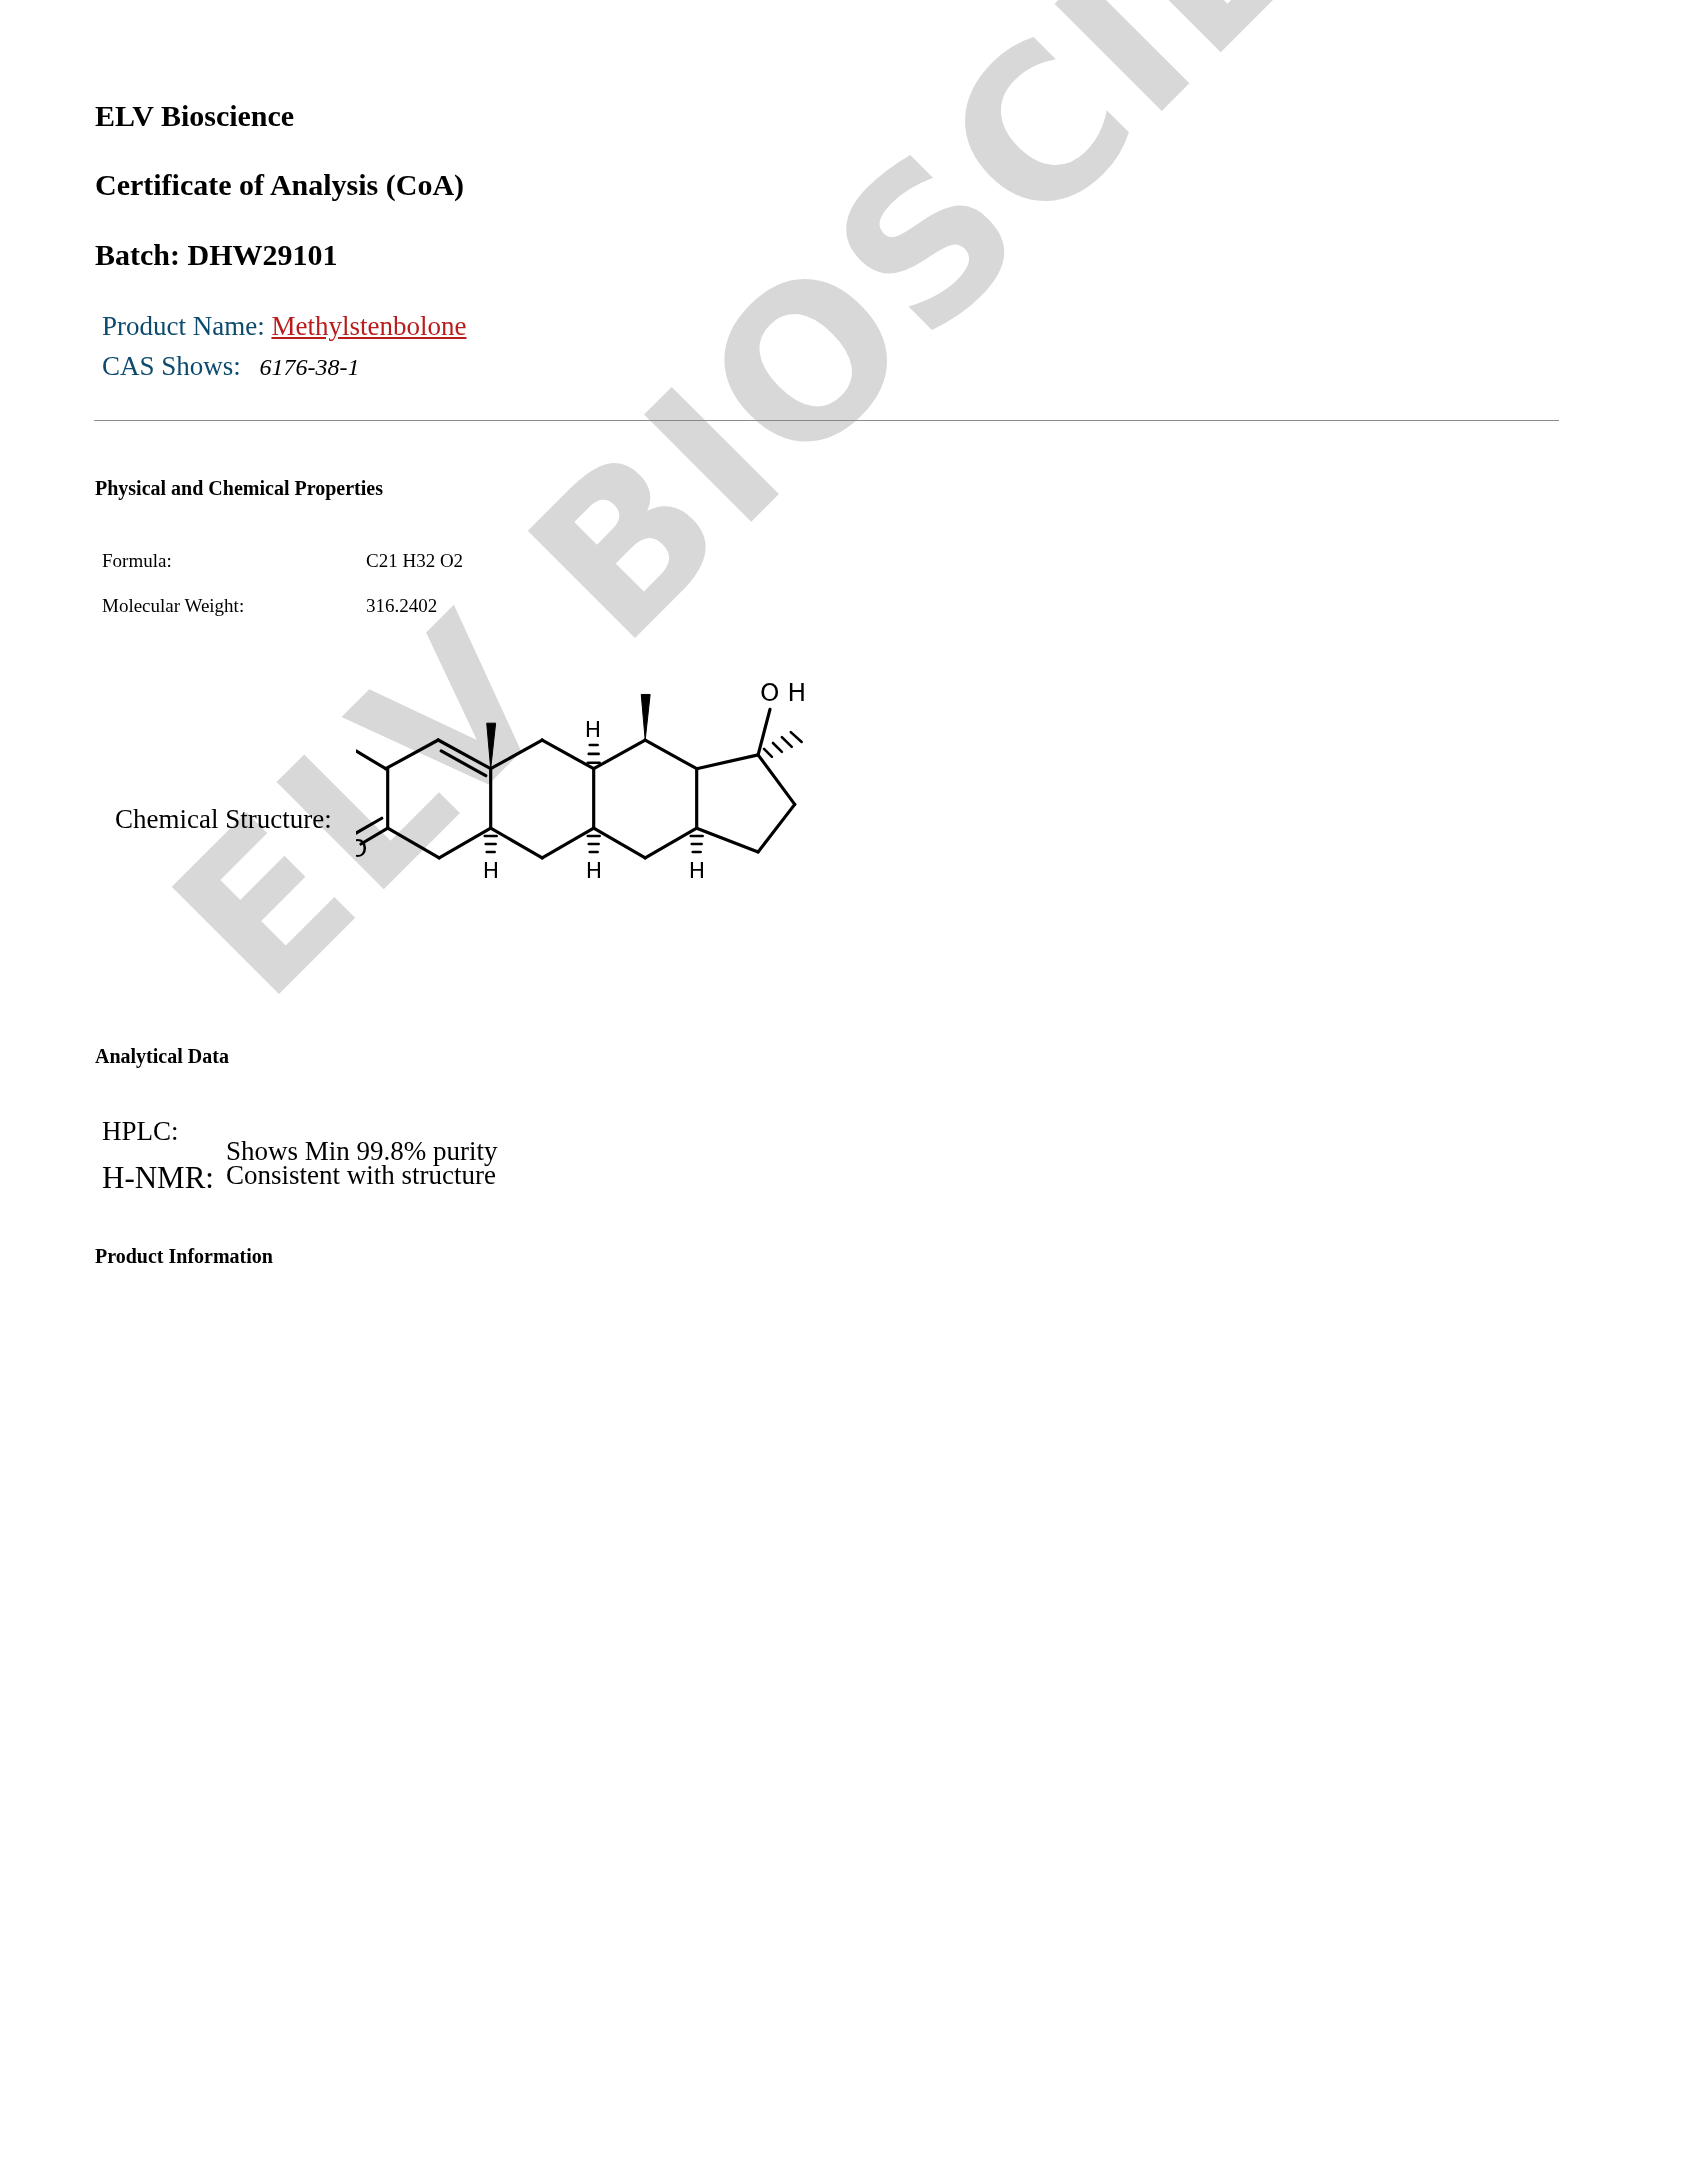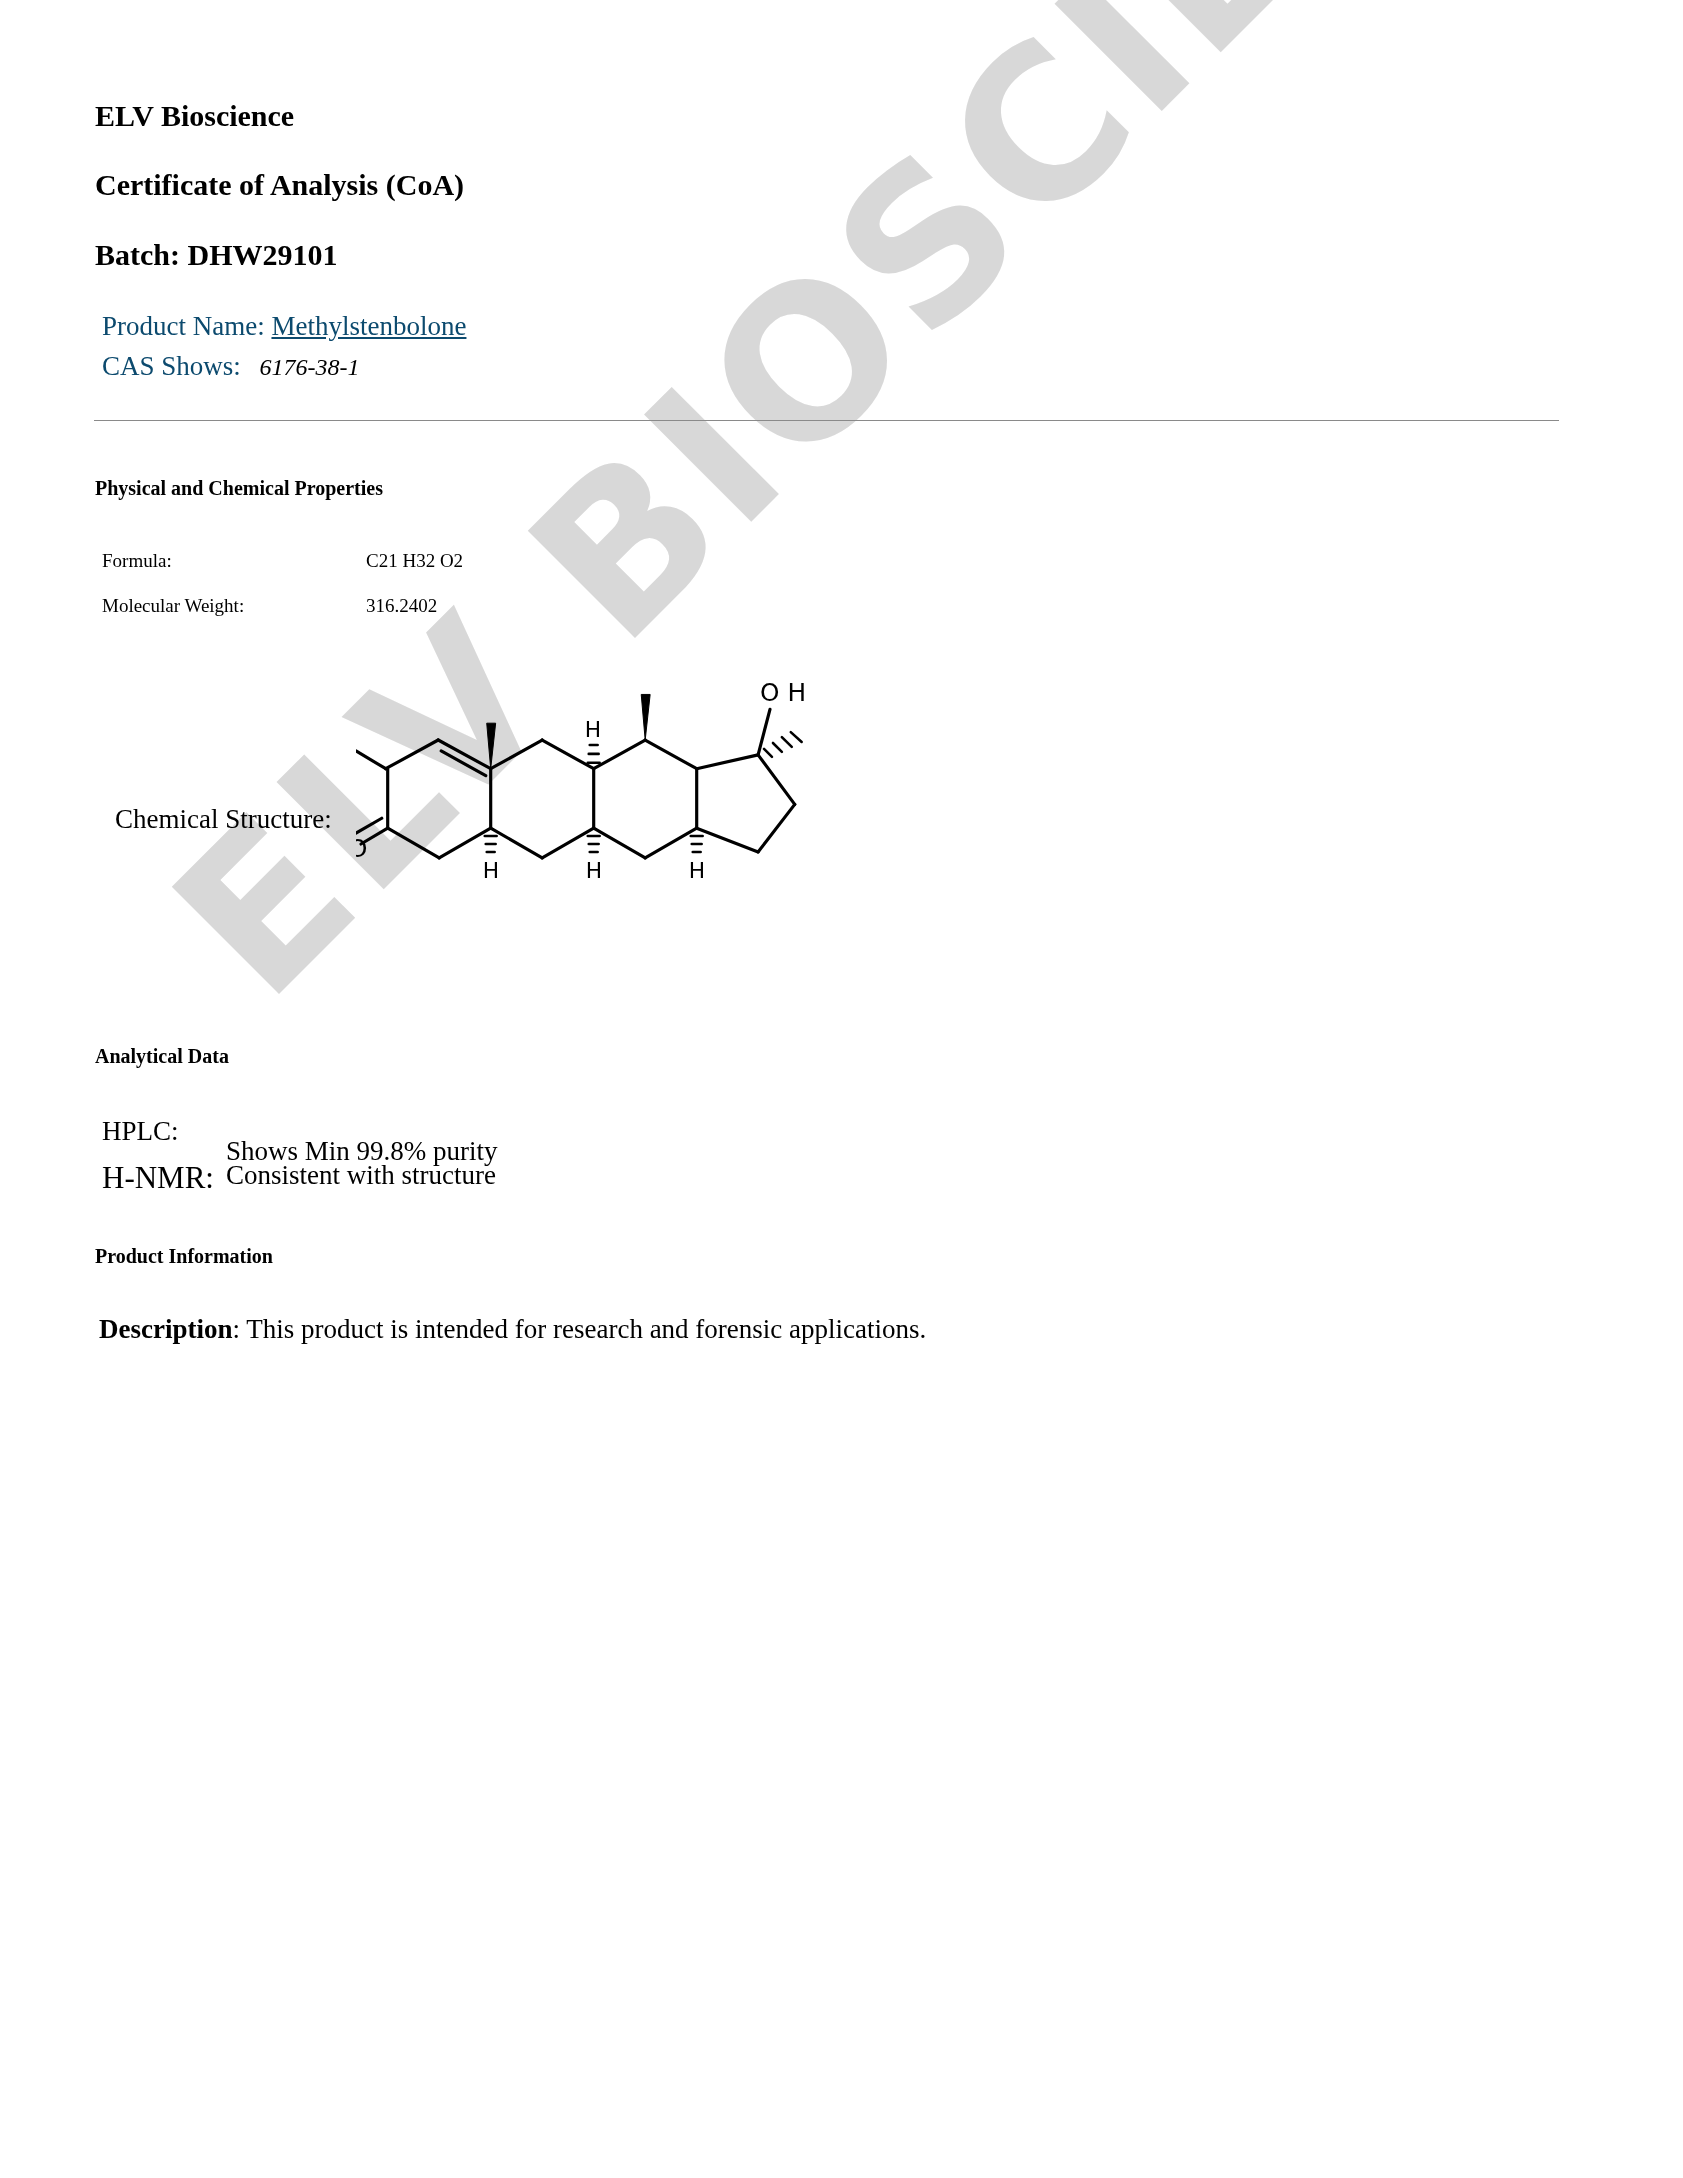--- a/index.html
+++ b/index.html
@@ -72,21 +72,21 @@
   .line-row {
     position: absolute;
     font-size: 27px;
     white-space: nowrap;
   }
   #product-row { left: 102px; top: 311px; }
   #cas-row { left: 102px; top: 351px; }
 
   .label-plain { color: #0c4a6e; }
   .product-link {
-    color: #0c4a6e;
+    color: #b91c1c;
     text-decoration: underline;
     margin-top: 28px;
   }
   .cas-value {
     font-style: italic;
     font-size: 24px;
     margin-left: 12px;
   }
 
   .hr {
@@ -260,20 +260,16 @@
 
     <div class="section-head" id="sec-analytical">Analytical Data</div>
 
     <div class="kv" id="hplc-label">HPLC:</div>
     <div class="kv" id="hplc-value">Shows Min 99.8% purity</div>
     <div class="kv" id="nmr-label">H-NMR:</div>
     <div class="kv" id="nmr-value">Consistent with structure</div>
 
     <div class="section-head" id="sec-prodinfo">Product Information</div>
 
-    <div id="description-row">
-      <span class="b">Description</span><span>:</span>
-      <span>This product is intended for research and forensic applications.</span>
-    </div>
 
   </div>
 </div>
 
 
 </body></html>

